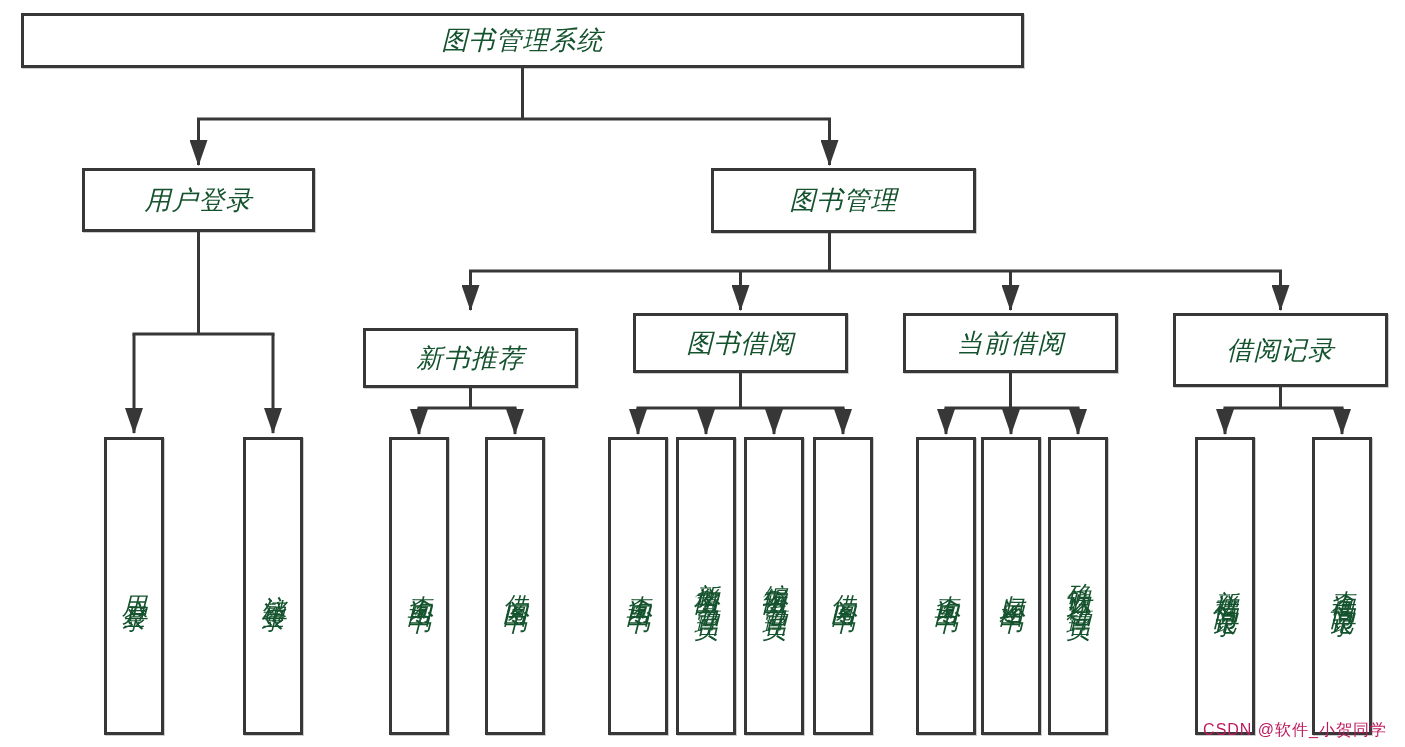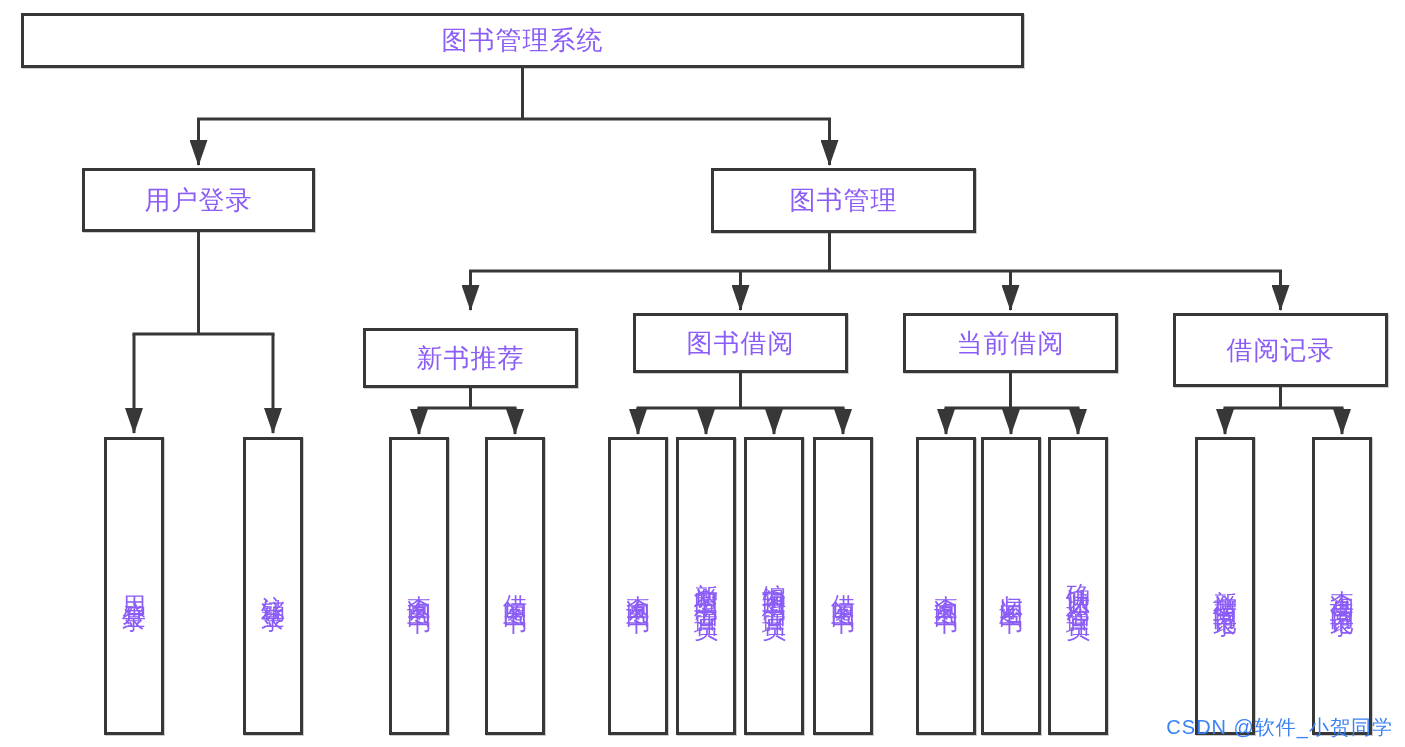--- a/index.html
+++ b/index.html
@@ -21,49 +21,50 @@
     top: 0;
     width: 1405px;
     height: 747px;
     pointer-events: none;
   }
   .box {
     position: absolute;
     box-sizing: border-box;
     border: 3px solid #373737;
     background: #ffffff;
-    color: #8b5cf6;
+    color: #14532d;
     display: flex;
     align-items: center;
     justify-content: center;
     box-shadow: 1px 1px 0 rgba(60,60,60,0.25);
+    font-style: italic;
   }
   .hlabel {
     font-size: 26px;
     letter-spacing: 1px;
     white-space: nowrap;
   }
   .vbox {
     width: 60px;
     height: 298px;
     top: 437px;
   }
   .vlabel {
     writing-mode: vertical-lr;
     text-orientation: upright;
     font-size: 24px;
     letter-spacing: 5px;
     line-height: 1;
   }
   .watermark {
     position: absolute;
-    right: 12px;
+    right: 18px;
     bottom: 6px;
-    font-size: 20px;
-    color: #3b82f6;
+    font-size: 16px;
+    color: #be185d;
     letter-spacing: 1px;
     z-index: 10;
     white-space: nowrap;
   }
 </style>
 </head>
 <body>
 
 <div id="canvas">
 

